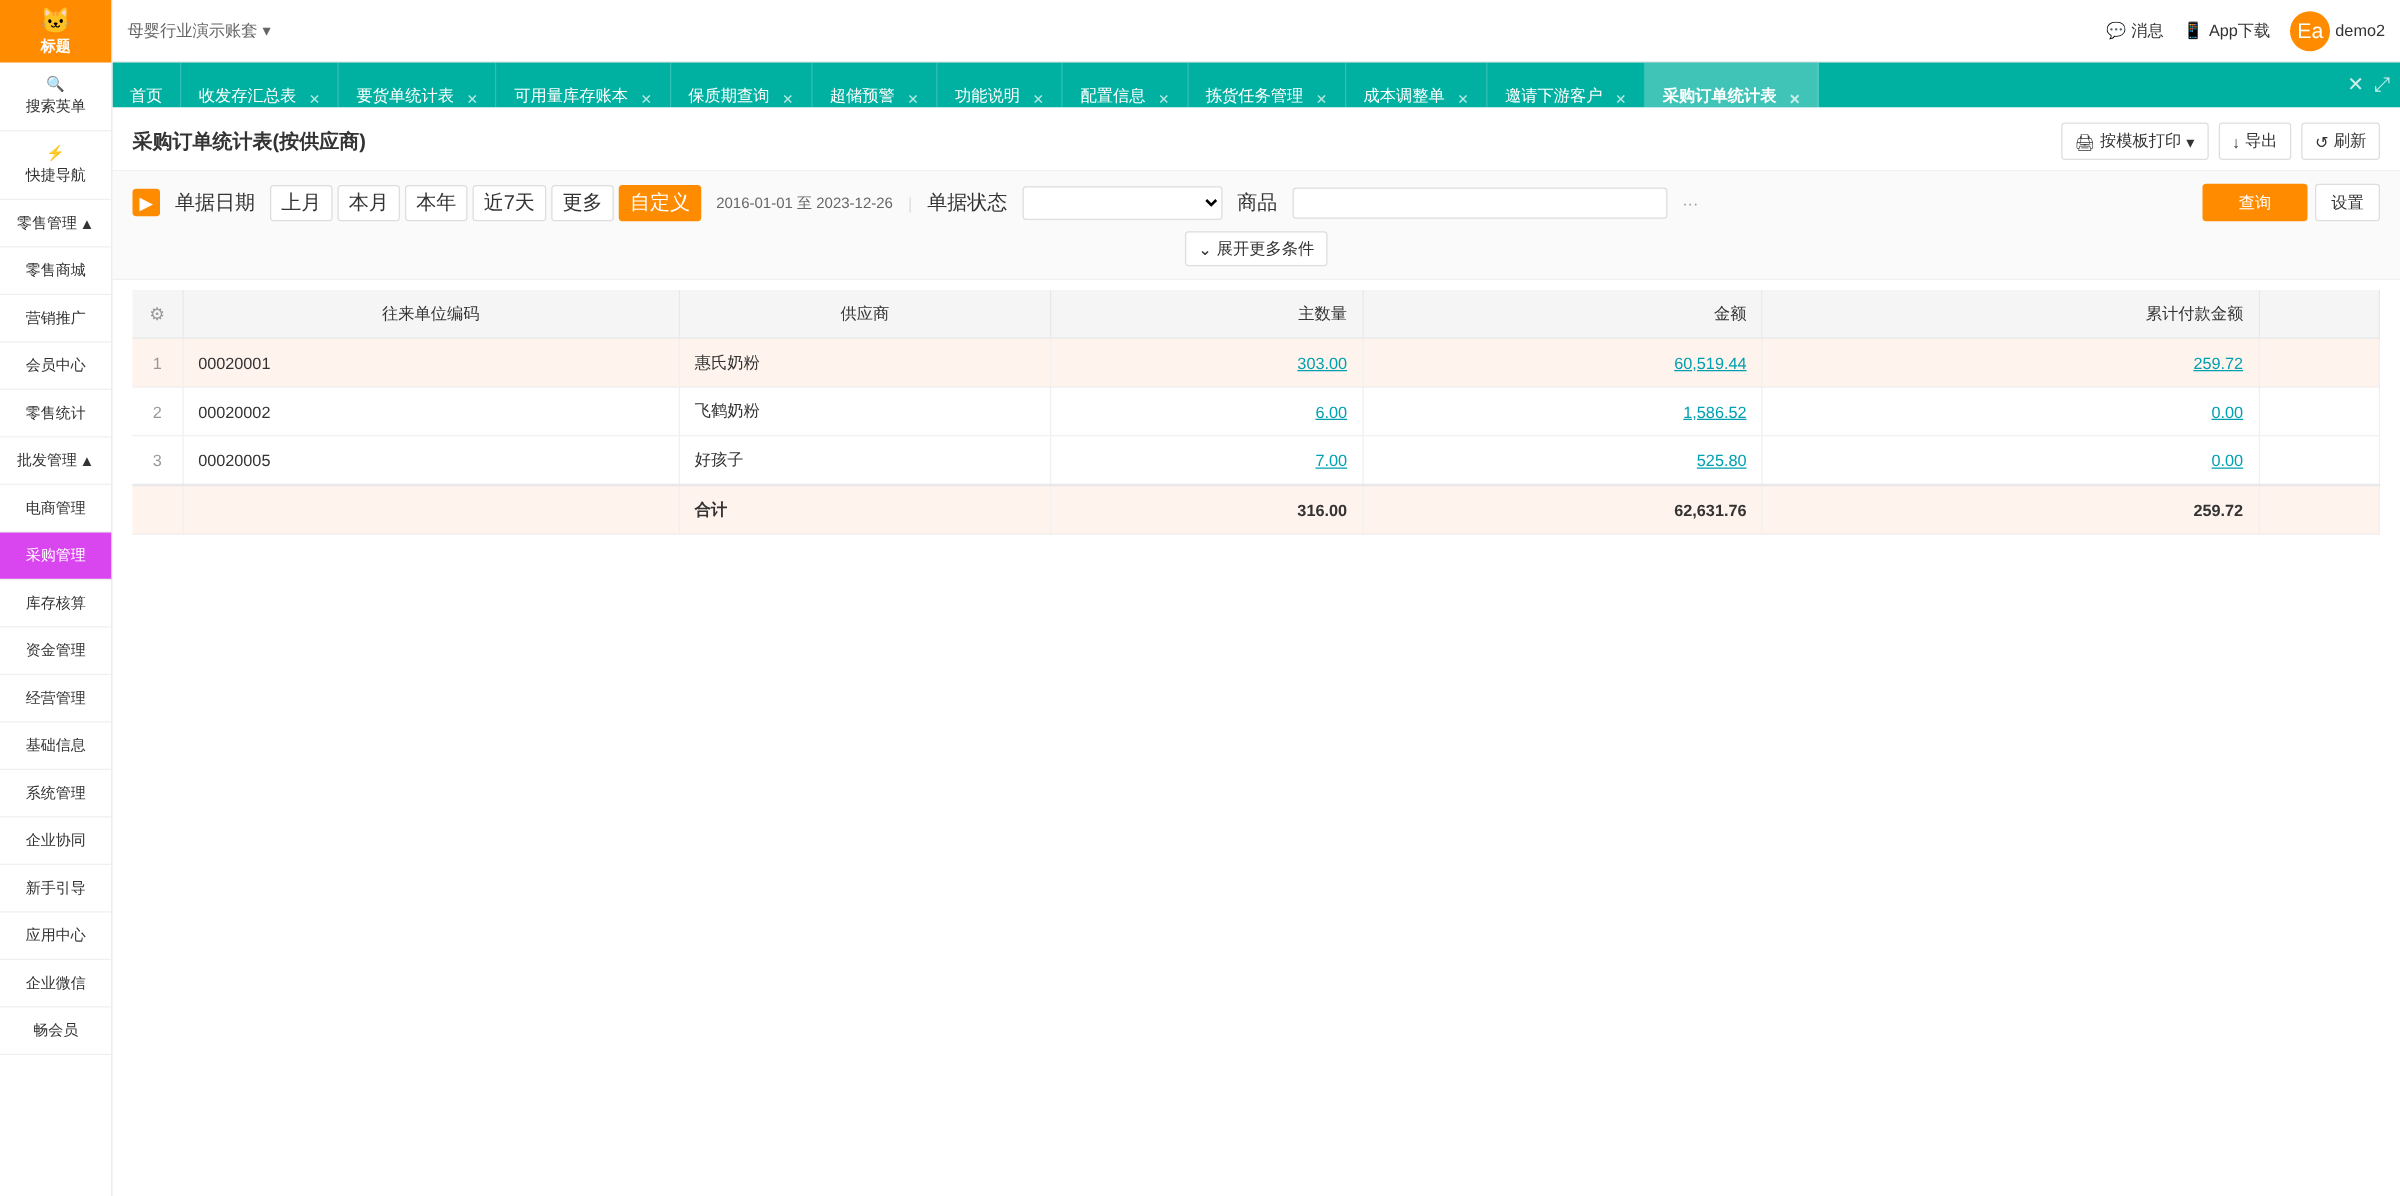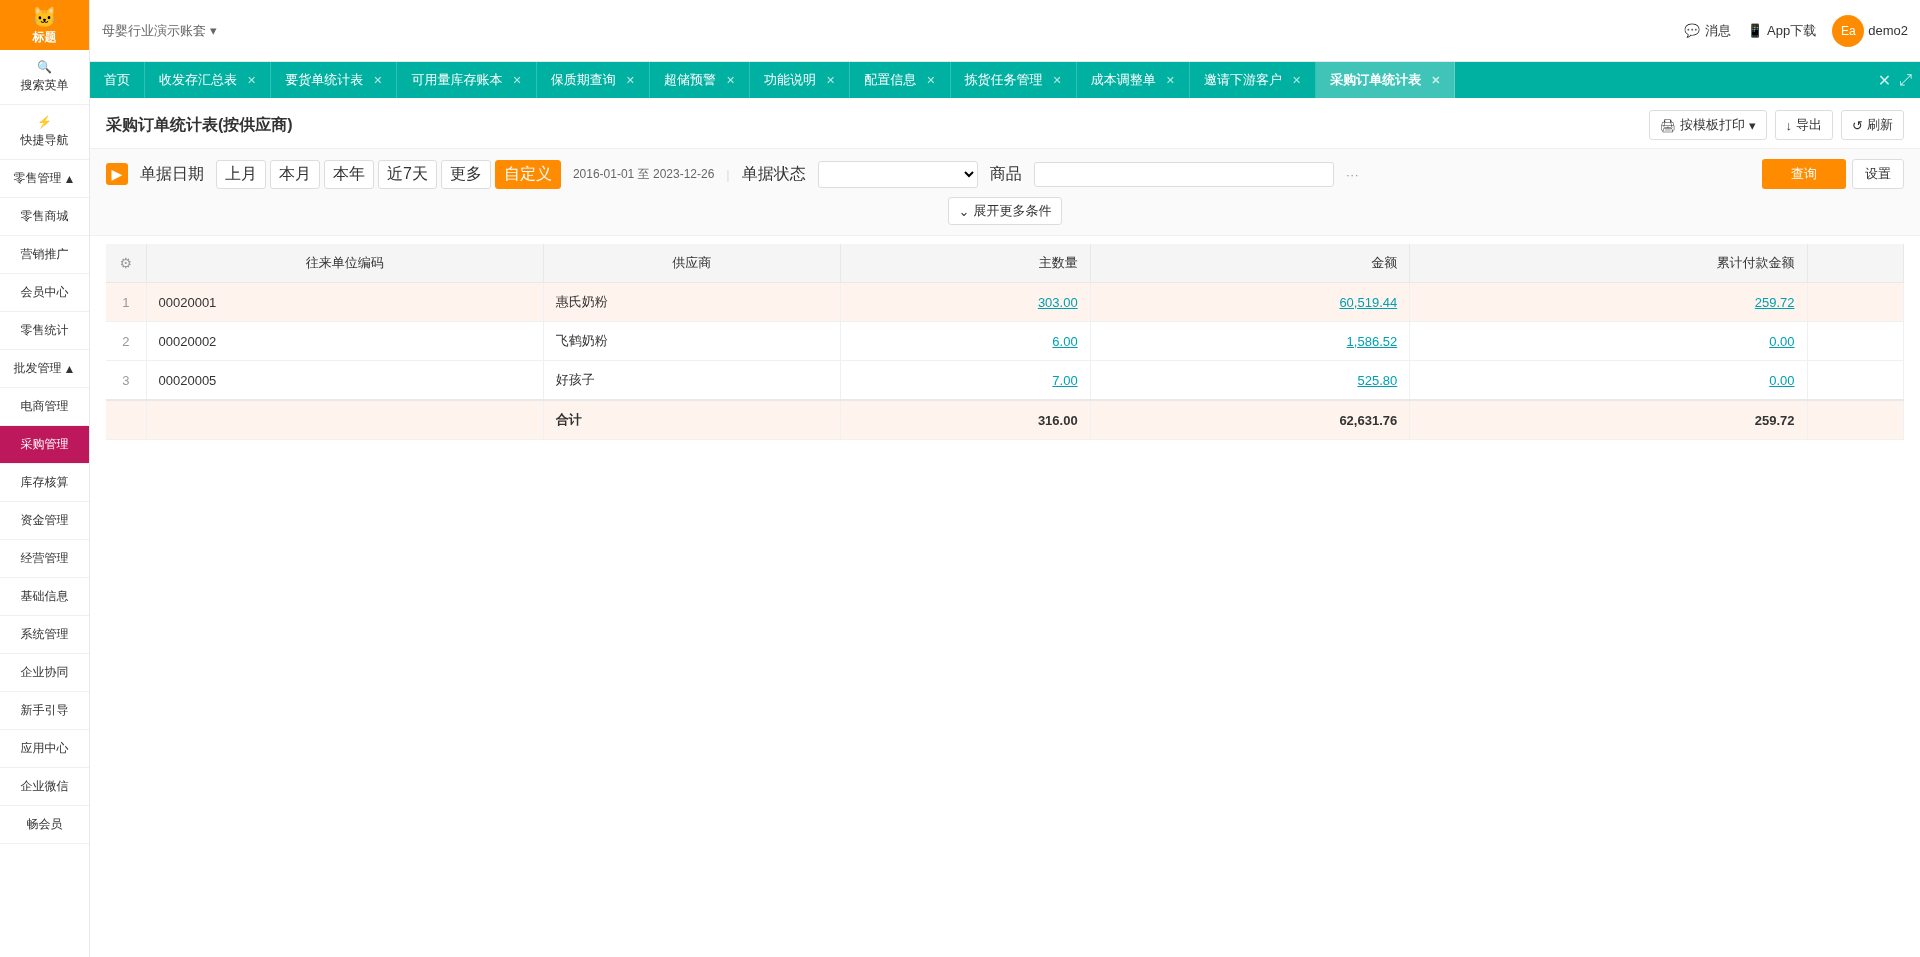--- a/index.html
+++ b/index.html
@@ -3,36 +3,36 @@
   <meta charset="utf-8">
   <style>
     * { margin: 0; padding: 0; box-sizing: border-box; }
     body { font-family: 'Microsoft YaHei', Arial, sans-serif; font-size: 13px; background: #f5f5f5; width: 1920px; height: 957px; overflow: hidden; display: flex; }
 
     
     .sidebar { width: 90px; background: #fff; border-right: 1px solid #e8e8e8; display: flex; flex-direction: column; height: 957px; flex-shrink: 0; }
     .sidebar-logo { height: 50px; background: #ff8c00; display: flex; align-items: center; justify-content: center; color: #fff; font-size: 12px; font-weight: bold; flex-direction: column; }
     .sidebar-logo .logo-icon { font-size: 20px; }
     .sidebar-item { padding: 10px 6px; text-align: center; color: #333; font-size: 12px; cursor: pointer; border-bottom: 1px solid #f0f0f0; display: flex; flex-direction: column; align-items: center; gap: 3px; }
-    .sidebar-item.active { background: #be185d; color: #fff; }
+    .sidebar-item.active { background: #d946ef; color: #fff; }
     .sidebar-item-with-arrow { display: flex; align-items: center; justify-content: center; gap: 2px; }
 
     
     .main { flex: 1; display: flex; flex-direction: column; height: 957px; overflow: hidden; }
 
     
-    .topbar { height: 62px; background: #fff; border-bottom: 1px solid #e8e8e8; display: flex; align-items: center; padding: 0 12px; gap: 8px; }
+    .topbar { height: 50px; background: #fff; border-bottom: 1px solid #e8e8e8; display: flex; align-items: center; padding: 0 12px; gap: 8px; }
     .topbar-workspace { color: #666; font-size: 13px; display: flex; align-items: center; gap: 4px; flex: 1; }
     .topbar-right { display: flex; align-items: center; gap: 16px; }
     .topbar-btn { display: flex; align-items: center; gap: 4px; color: #333; font-size: 13px; cursor: pointer; }
-    .user-avatar { width: 32px; height: 32px; border-radius: 50%; background: #ff8c00; color: #fff; display: flex; align-items: center; justify-content: center; font-size: 12px; }
+    .user-avatar { width: 32px; height: 32px; border-radius: 50%; background: #ff8c00; color: #fff; display: flex; align-items: center; justify-content: center; font-size: 17px; }
 
     
     .nav-tabs { height: 36px; background: #00b0a0; display: flex; align-items: center; padding: 0 0 0 0; overflow: hidden; }
-    .nav-tab { padding: 0 14px; height: 36px; display: flex; align-items: center; gap: 6px; color: #fff; font-size: 13px; cursor: pointer; white-space: nowrap; border-right: 1px solid rgba(255,255,255,0.2); }
+    .nav-tab { padding: 0 14px; height: 36px; display: flex; align-items: flex-end; gap: 6px; color: #fff; font-size: 13px; cursor: pointer; white-space: nowrap; border-right: 1px solid rgba(255,255,255,0.2); }
     .nav-tab.active { background: rgba(255,255,255,0.25); font-weight: bold; }
     .nav-tab.home { background: transparent; }
     .nav-tab .tab-close { font-size: 11px; opacity: 0.7; margin-left: 4px; }
     .nav-tabs-end { margin-left: auto; display: flex; align-items: center; padding-right: 8px; gap: 8px; }
     .nav-tabs-end-btn { color: #fff; font-size: 16px; cursor: pointer; opacity: 0.8; }
 
     
     .page-content { flex: 1; background: #fff; overflow: hidden; display: flex; flex-direction: column; }
     .page-header { padding: 12px 16px 8px; display: flex; align-items: center; justify-content: space-between; border-bottom: 1px solid #f0f0f0; }
     .page-title { font-size: 16px; font-weight: bold; color: #333; }

